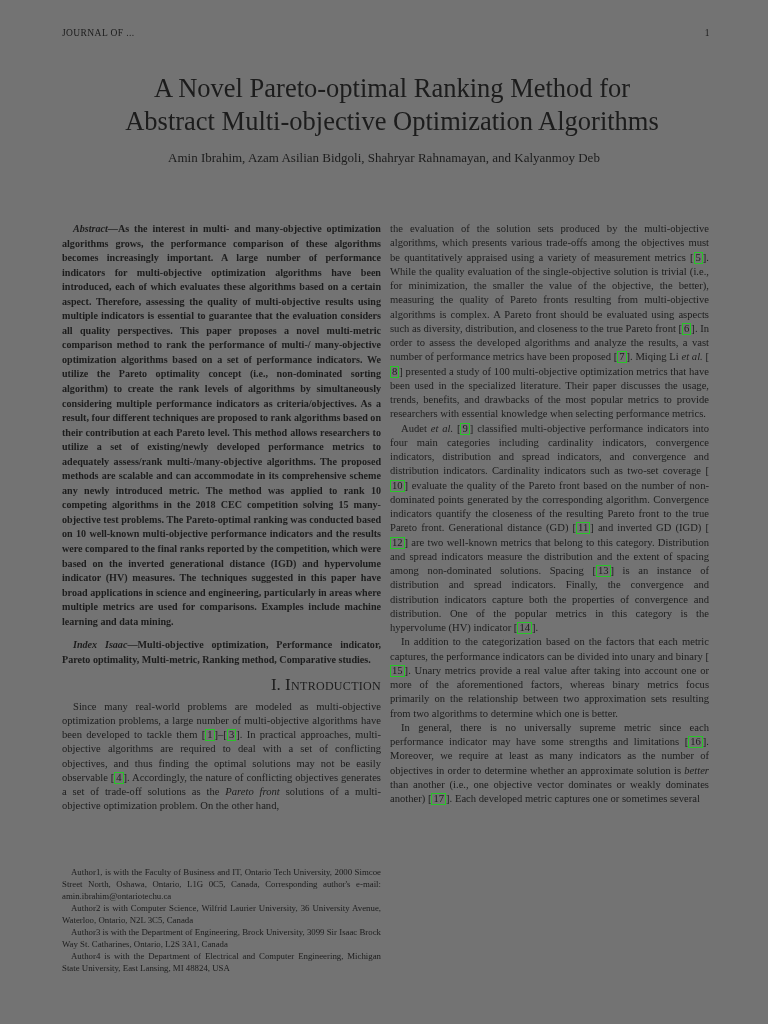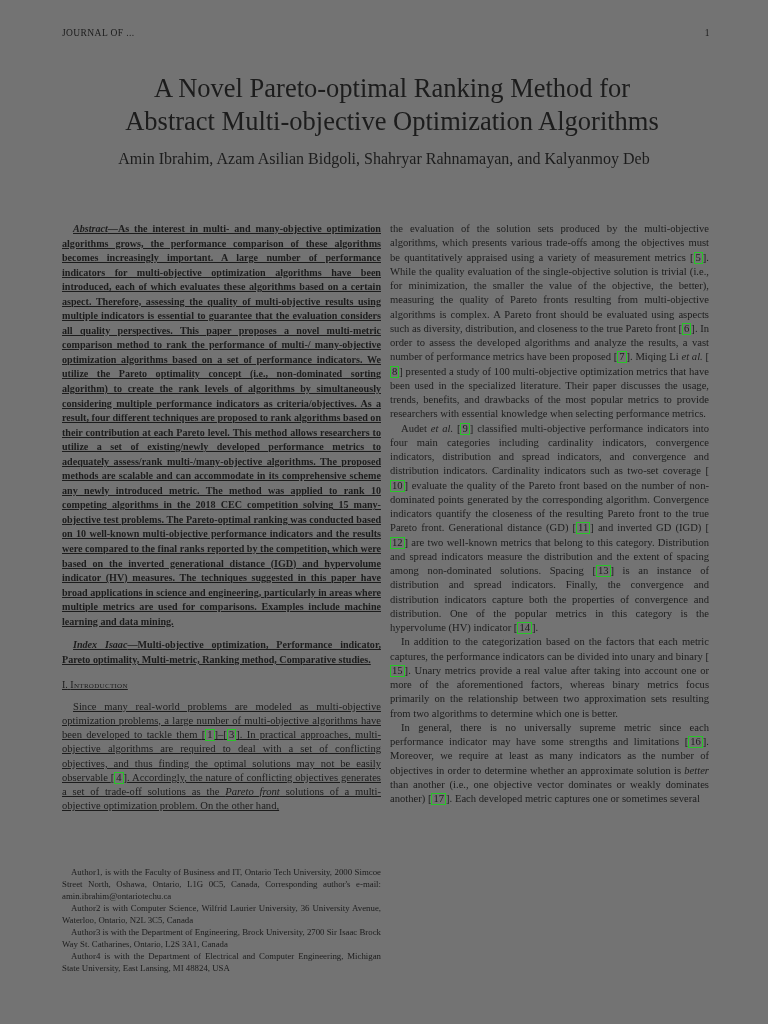--- a/index.html
+++ b/index.html
@@ -22,41 +22,41 @@
     font-size:9.5px; letter-spacing:0.4px;
   }
   .paper-title {
     position:absolute; top:72px; left:46px; right:30px;
     text-align:center;
     font-size:26.5px; line-height:33px; font-weight:400;
   }
   .authors {
     position:absolute; top:150px; left:30px; right:30px;
     text-align:center;
-    font-size:16px;
+    font-size:13px;
   }
   .col {
     position:absolute; top:222px; width:319px;
     font-size:10.6px; line-height:14.25px;
     text-align:justify;
   }
-  .col-left  { left:62px;text-decoration:underline; }
+  .col-left  { left:62px; }
   .col-right { left:390px; }
   .col p { margin:0; text-indent:11px; }
   .col p.noindent { text-indent:0; }
   .abstract, .index-terms {
     font-weight:bold;
     font-size:10.1px; line-height:14.55px;
   }
   .index-terms { margin-top:9px !important; }
   .seg-i { font-style:italic; }
   .sec-head {
-    text-align:left; text-indent:0 !important;
+    text-align:right; text-indent:0 !important;
     margin:11px 0 7px 0 !important;
-    font-size:10px; font-weight:400;
+    font-size:17px; font-weight:400;
   }
   .sec-head .sc { font-variant:small-caps; letter-spacing:0.3px; }
   .citebox {
     display:inline-block;
     border:1px solid #28c428;
     padding:0 1px; margin:0;
     line-height:10px;
     text-indent:0;
     cursor:pointer;
   }
@@ -87,21 +87,21 @@
   <div class="col col-left">
     <p class="abstract"><span class="seg-i" style="font-weight: bold;">Abstract</span><span>—As the interest in multi- and many-objective optimization algorithms grows, the performance comparison of these algorithms becomes increasingly important. A large number of performance indicators for multi-objective optimization algorithms have been introduced, each of which evaluates these algorithms based on a certain aspect. Therefore, assessing the quality of multi-objective results using multiple indicators is essential to guarantee that the evaluation considers all quality perspectives. This paper proposes a novel multi-metric comparison method to rank the performance of multi-/ many-objective optimization algorithms based on a set of performance indicators. We utilize the Pareto optimality concept (i.e., non-dominated sorting algorithm) to create the rank levels of algorithms by simultaneously considering multiple performance indicators as criteria/objectives. As a result, four different techniques are proposed to rank algorithms based on their contribution at each Pareto level. This method allows researchers to utilize a set of existing/newly developed performance metrics to adequately assess/rank multi-/many-objective algorithms. The proposed methods are scalable and can accommodate in its comprehensive scheme any newly introduced metric. The method was applied to rank 10 competing algorithms in the 2018 CEC competition solving 15 many-objective test problems. The Pareto-optimal ranking was conducted based on 10 well-known multi-objective performance indicators and the results were compared to the final ranks reported by the competition, which were based on the inverted generational distance (IGD) and hypervolume indicator (HV) measures. The techniques suggested in this paper have broad applications in science and engineering, particularly in areas where multiple metrics are used for comparisons. Examples include machine learning and data mining.</span></p>
     <p class="index-terms"><span class="seg-i" style="font-weight: bold;">Index Isaac</span><span>—Multi-objective optimization, Performance indicator, Pareto optimality, Multi-metric, Ranking method, Comparative studies.</span></p>
     <p class="sec-head"><span>I.</span>&nbsp;<span class="sc">Introduction</span></p>
     <p><span>Since many real-world problems are modeled as multi-objective optimization problems, a large number of multi-objective algorithms have been developed to tackle them </span>[<span class="citebox">1</span>]<span>–</span>[<span class="citebox">3</span>]<span>. In practical approaches, multi-objective algorithms are required to deal with a set of conflicting objectives, and thus finding the optimal solutions may not be easily observable </span>[<span class="citebox">4</span>]<span>. Accordingly, the nature of conflicting objectives generates a set of trade-off solutions as the </span><span class="seg-i">Pareto front</span><span> solutions of a multi-objective optimization problem. On the other hand,</span></p>
   </div>
 
   <div class="footnotes">
     <p>Author1, is with the Faculty of Business and IT, Ontario Tech University, 2000 Simcoe Street North, Oshawa, Ontario, L1G 0C5, Canada, Corresponding author's e-mail: amin.ibrahim@ontariotechu.ca</p>
     <p>Author2 is with Computer Science, Wilfrid Laurier University, 36 University Avenue, Waterloo, Ontario, N2L 3C5, Canada</p>
-    <p>Author3 is with the Department of Engineering, Brock University, 2700 Sir Isaac Brock Way St. Catharines, Ontario, L2S 3A1, Canada</p>
+    <p>Author3 is with the Department of Engineering, Brock University, 3099 Sir Isaac Brock Way St. Catharines, Ontario, L2S 3A1, Canada</p>
     <p>Author4 is with the Department of Electrical and Computer Engineering, Michigan State University, East Lansing, MI 48824, USA</p>
   </div>
 
   <div class="col col-right">
     <p class="noindent"><span>the evaluation of the solution sets produced by the multi-objective algorithms, which presents various trade-offs among the objectives must be quantitatively appraised using a variety of measurement metrics </span>[<span class="citebox">5</span>]<span>. While the quality evaluation of the single-objective solution is trivial (i.e., for minimization, the smaller the value of the objective, the better), measuring the quality of Pareto fronts resulting from multi-objective algorithms is complex. A Pareto front should be evaluated using aspects such as diversity, distribution, and closeness to the true Pareto front </span>[<span class="citebox">6</span>]<span>. In order to assess the developed algorithms and analyze the results, a vast number of performance metrics have been proposed </span>[<span class="citebox">7</span>]<span>. Miqing Li </span><span class="seg-i">et al.</span><span> </span>[<span class="citebox">8</span>]<span> presented a study of 100 multi-objective optimization metrics that have been used in the specialized literature. Their paper discusses the usage, trends, benefits, and drawbacks of the most popular metrics to provide researchers with essential knowledge when selecting performance metrics.</span></p>
     <p><span>Audet </span><span class="seg-i">et al.</span><span> </span>[<span class="citebox">9</span>]<span> classified multi-objective performance indicators into four main categories including cardinality indicators, convergence indicators, distribution and spread indicators, and convergence and distribution indicators. Cardinality indicators such as two-set coverage </span>[<span class="citebox">10</span>]<span> evaluate the quality of the Pareto front based on the number of non-dominated points generated by the corresponding algorithm. Convergence indicators quantify the closeness of the resulting Pareto front to the true Pareto front. Generational distance (GD) </span>[<span class="citebox">11</span>]<span> and inverted GD (IGD) </span>[<span class="citebox">12</span>]<span> are two well-known metrics that belong to this category. Distribution and spread indicators measure the distribution and the extent of spacing among non-dominated solutions. Spacing </span>[<span class="citebox">13</span>]<span> is an instance of distribution and spread indicators. Finally, the convergence and distribution indicators capture both the properties of convergence and distribution. One of the popular metrics in this category is the hypervolume (HV) indicator </span>[<span class="citebox">14</span>]<span>.</span></p>
     <p><span>In addition to the categorization based on the factors that each metric captures, the performance indicators can be divided into unary and binary </span>[<span class="citebox">15</span>]<span>. Unary metrics provide a real value after taking into account one or more of the aforementioned factors, whereas binary metrics focus primarily on the relationship between two approximation sets resulting from two algorithms to determine which one is better.</span></p>
     <p><span>In general, there is no universally supreme metric since each performance indicator may have some strengths and limitations </span>[<span class="citebox">16</span>]<span>. Moreover, we require at least as many indicators as the number of objectives in order to determine whether an approximate solution is </span><span class="seg-i">better</span><span> than another (i.e., one objective vector dominates or weakly dominates another) </span>[<span class="citebox">17</span>]<span>. Each developed metric captures one or sometimes several</span></p>
   </div>
 

